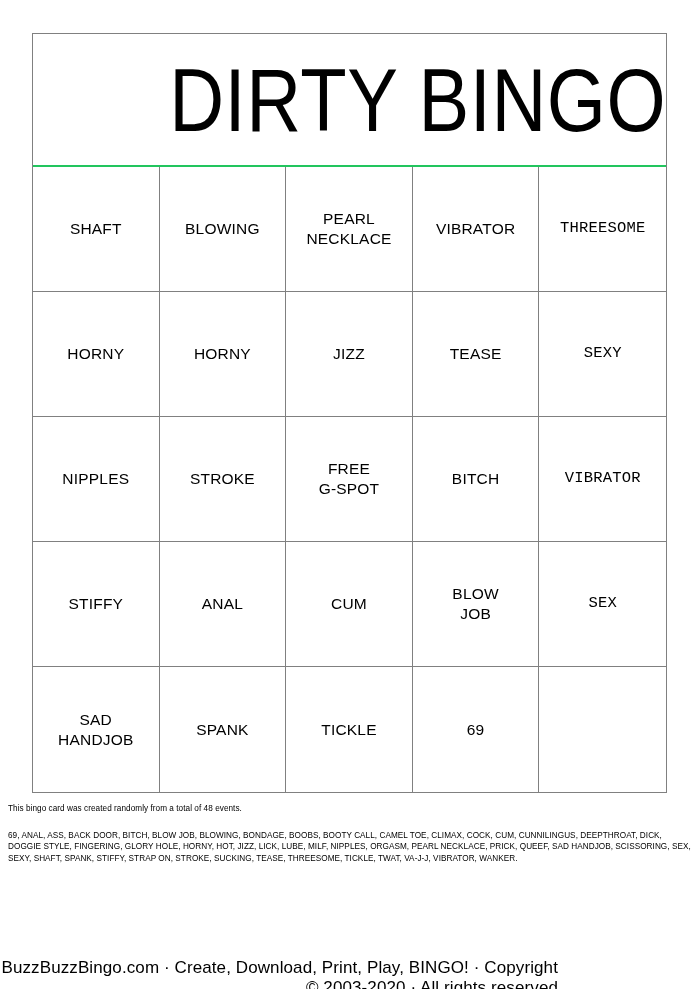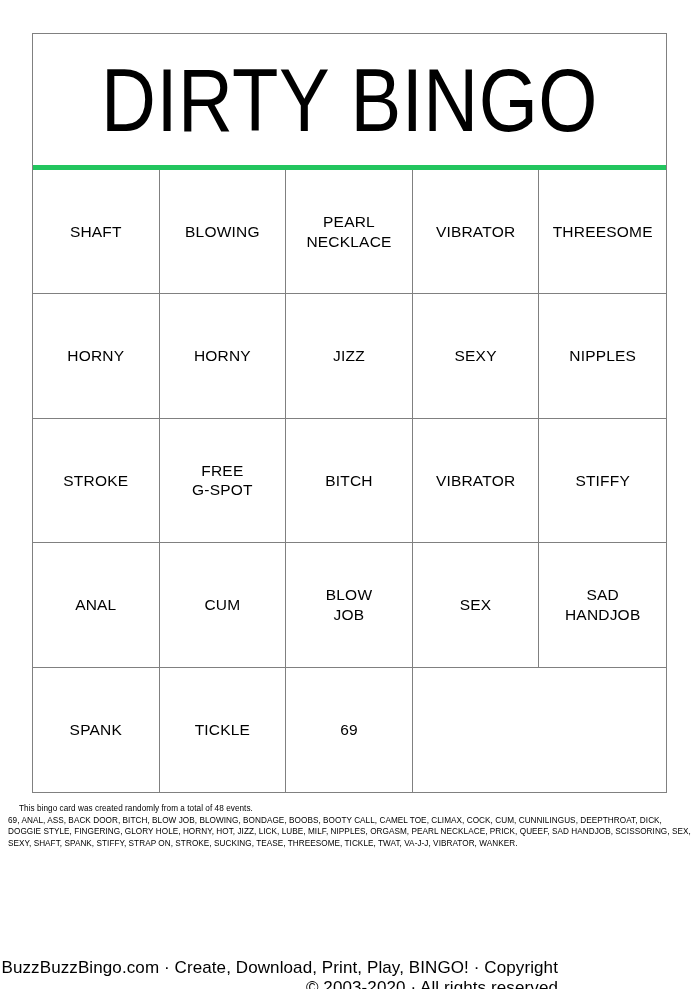--- a/index.html
+++ b/index.html
@@ -24,24 +24,24 @@
     height: 760px;
     border: 1px solid #808080;
     box-sizing: border-box;
     display: flex;
     flex-direction: column;
     background: #ffffff;
   }
 
   #title-row {
     flex: 0 0 131px;
-    border-bottom: 5px solid #22c55e;
+    border-bottom: 2px solid #22c55e;
     display: flex;
     align-items: center;
-    justify-content: center;
+    justify-content: flex-end;
     overflow: hidden;
   }
 
   #title-text {
     font-size: 76px;
     line-height: 1;
     font-weight: 400;
     letter-spacing: 0.5px;
     white-space: nowrap;
     transform: scaleY(1.18);
@@ -62,37 +62,37 @@
     display: flex;
     align-items: center;
     justify-content: center;
     text-align: center;
     padding: 2px 4px;
     font-size: 15.5px;
     line-height: 1.28;
     letter-spacing: 0.2px;
     word-break: break-word;
   }
-  .cell:nth-child(5n) { border-right: none; }
+  .cell:nth-child(5n) { border-right: none; font-family: Liberation Mono, monospace; }
   .cell:nth-child(n+21) { border-bottom: none; }
 
   .cell span { display: block; }
 
   #legend {
     position: absolute;
     left: 8px;
     top: 803px;
     width: 684px;
     font-size: 8.2px;
     line-height: 11.7px;
     letter-spacing: 0.05px;
     color: #000000;
   }
-  #legend-intro { display: block; margin-left: 11px; }
-  #legend-words { display: block; }
+  #legend-intro { display: block; }
+  #legend-words { display: block; margin-top: 15px; }
 
   #footer {
     position: absolute;
     left: 0;
     top: 958px;
     width: 558px;
     text-align: right;
     font-size: 17px;
     letter-spacing: 0.1px;
     color: #000000;
@@ -144,20 +144,25 @@
           <span>HORNY</span>
         </div>
       </div>
     <div class="cell">
         <div>
           <span>JIZZ</span>
         </div>
       </div>
     <div class="cell">
         <div>
+          <span>TEASE</span>
+        </div>
+      </div>
+    <div class="cell">
+        <div>
           <span>SEXY</span>
         </div>
       </div>
     <div class="cell">
         <div>
           <span>NIPPLES</span>
         </div>
       </div>
     <div class="cell">
         <div>

